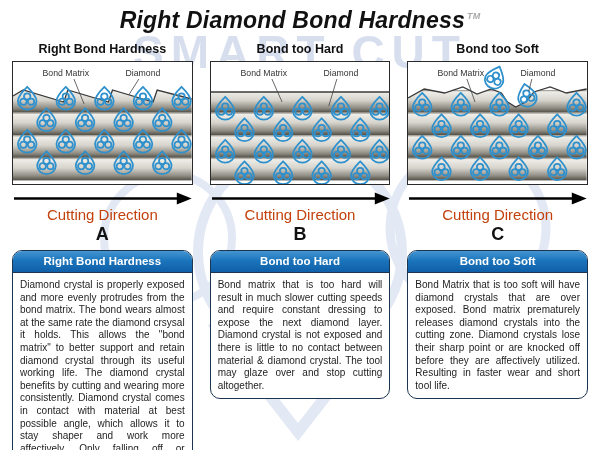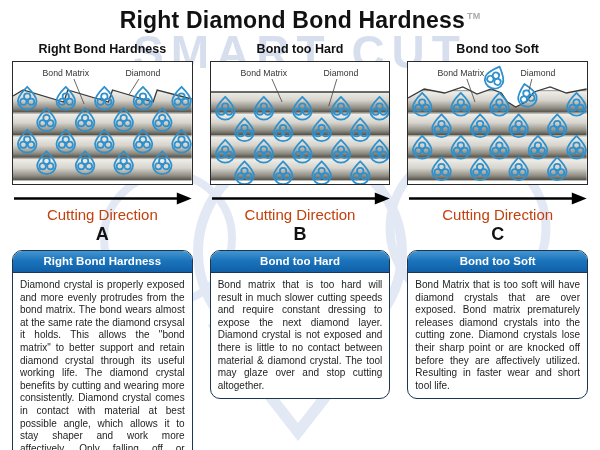--- a/index.html
+++ b/index.html
@@ -8,21 +8,21 @@
     position:relative; width:600px; height:450px; background:#ffffff;
     overflow:hidden; font-family:"Liberation Sans", sans-serif;
   }
   .watermark { position:absolute; inset:0; z-index:0; pointer-events:none; }
   .wm-text {
     font-family:"Liberation Sans", sans-serif; font-weight:bold;
     font-size:46px; letter-spacing:7px; fill:#b7c5e2; opacity:0.55;
   }
   .content { position:relative; z-index:1; }
   .title-row { text-align:center; padding-top:7px; }
-  .page-title { display:inline-block; font-size:23px; font-weight:bold; color:#111; letter-spacing:0.2px; }
+  .page-title { display:inline-block; font-size:23px; font-weight:bold; color:#111; letter-spacing:0.2px;font-style:italic; }
   .tm { font-size:9px; color:#a9a9a9; vertical-align:super; margin-left:2px; font-weight:bold; }
   .cols { position:absolute; top:40px; left:12px; right:12px; display:flex; gap:17px; }
   .col { flex:1; display:flex; flex-direction:column; align-items:center; min-width:0; }
   .panel-header { font-size:12.5px; font-weight:bold; color:#111; margin:2px 0 5px; white-space:nowrap; }
   .diagram { width:100%; height:124px; border:1.6px solid #2a2a2a; background:#fff; }
   .diagram svg { display:block; width:100%; height:100%; }
   .arrow { width:100%; height:13px; margin-top:7px; }
   .cut-label { font-size:15px; color:#c2410c; margin-top:1px; }
   .letter { font-size:18px; font-weight:bold; color:#111; margin:1px 0 5px; }
   .caption { width:100%; border:1.7px solid #1c3550; border-radius:10px; background:#fff; overflow:hidden; }

